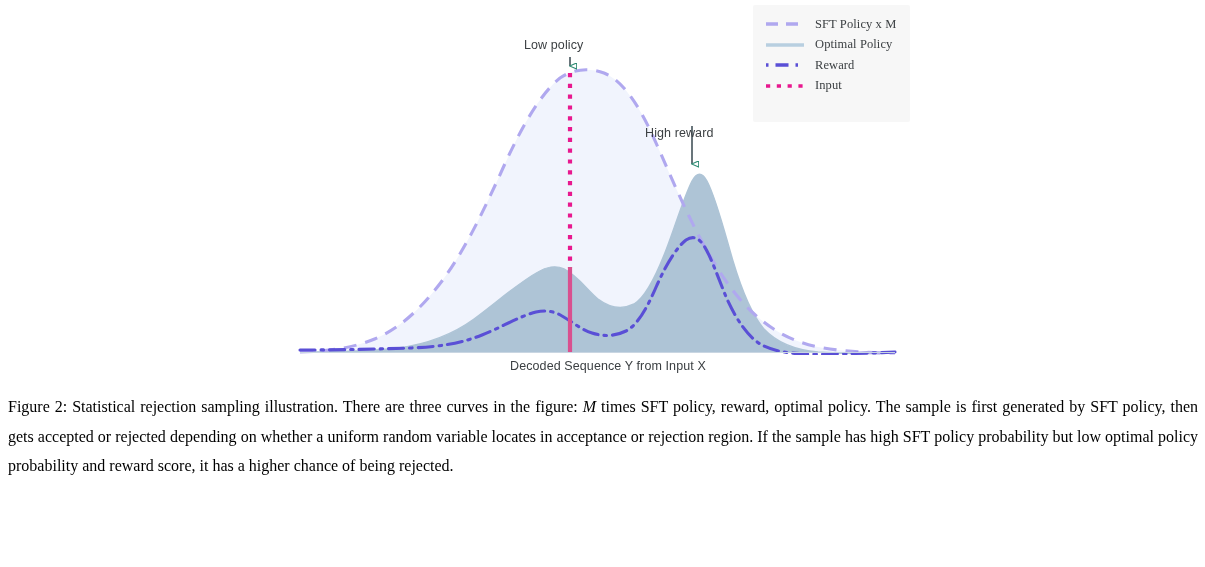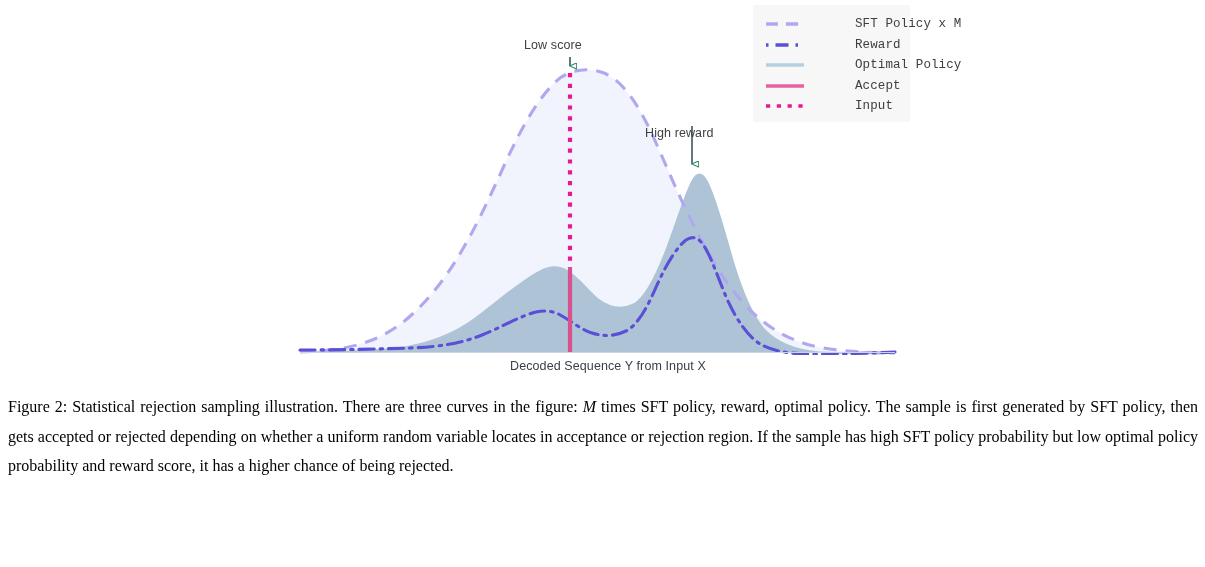--- a/index.html
+++ b/index.html
@@ -86,26 +86,25 @@
     width: 40px;
     height: 14px;
     flex: 0 0 40px;
     margin-right: 10px;
     position: relative;
   }
   .legend-key svg {
     display: block;
   }
   .legend-text {
-    font-family: Liberation Mono, monospace;
+    font-family: Liberation Serif, serif;
     font-size: 12.5px;
     color: #3c4043;
     white-space: nowrap;
     letter-spacing: 0.1px;
-    margin-left: 40px;
   }
 
   
   #caption {
     position: absolute;
     left: 8px;
     top: 392px;
     width: 1190px;
     font-family: "Liberation Serif", serif;
     font-size: 16px;
@@ -214,63 +213,55 @@
 
       <line x1="570" y1="267" x2="570" y2="353" stroke="#d9508f" stroke-width="4.2" stroke-linecap="butt"></line>
 
       <line x1="570" y1="57" x2="570" y2="66" stroke="#37474f" stroke-width="1.5" marker-end="url(#arrowhead-green)"></line>
 
       <line x1="692" y1="126" x2="692" y2="164" stroke="#37474f" stroke-width="1.5" marker-end="url(#arrowhead-green)"></line>
 
       <line x1="300" y1="352.5" x2="895" y2="352.5" stroke="#c9d6e2" stroke-width="1.2"></line>
     </svg>
 
-    <div class="anno-label" id="label-low-reward">Low score</div>
+    <div class="anno-label" id="label-low-reward">Low policy</div>
 
     <div class="anno-label" id="label-high-reward">High reward</div>
 
     <div class="anno-label" id="label-xaxis">Decoded Sequence Y from Input X</div>
 
     <div id="legend">
 
       <div class="legend-row">
         <span class="legend-key">
           <svg width="40" height="14" viewBox="0 0 40 14">
             <line x1="1" y1="7" x2="39" y2="7" stroke="#b0a8ef" stroke-width="3.4" stroke-dasharray="12 8" stroke-linecap="butt"></line>
           </svg>
         </span>
         <span class="legend-text">SFT Policy x M</span>
       </div>
 
       <div class="legend-row">
         <span class="legend-key">
           <svg width="40" height="14" viewBox="0 0 40 14">
+            <line x1="1" y1="7" x2="39" y2="7" stroke="#b8cfe0" stroke-width="3.4" stroke-linecap="butt"></line>
+          </svg>
+        </span>
+        <span class="legend-text">Optimal Policy</span>
+      </div>
+
+      <div class="legend-row">
+        <span class="legend-key">
+          <svg width="40" height="14" viewBox="0 0 40 14">
             <line x1="1" y1="7" x2="39" y2="7" stroke="#5a4fd6" stroke-width="3.4" stroke-dasharray="2.5 7 13 7" stroke-linecap="butt"></line>
           </svg>
         </span>
         <span class="legend-text">Reward</span>
       </div>
 
-      <div class="legend-row">
-        <span class="legend-key">
-          <svg width="40" height="14" viewBox="0 0 40 14">
-            <line x1="1" y1="7" x2="39" y2="7" stroke="#b8cfe0" stroke-width="3.4" stroke-linecap="butt"></line>
-          </svg>
-        </span>
-        <span class="legend-text">Optimal Policy</span>
-      </div>
-
-      <div class="legend-row">
-        <span class="legend-key">
-          <svg width="40" height="14" viewBox="0 0 40 14">
-            <line x1="1" y1="7" x2="39" y2="7" stroke="#e8609f" stroke-width="3.4" stroke-linecap="butt"></line>
-          </svg>
-        </span>
-        <span class="legend-text">Accept</span>
-      </div>
 
       <div class="legend-row">
         <span class="legend-key">
           <svg width="40" height="14" viewBox="0 0 40 14">
             <line x1="1" y1="7" x2="39" y2="7" stroke="#e8188f" stroke-width="3.6" stroke-dasharray="4.2 6.6" stroke-linecap="butt"></line>
           </svg>
         </span>
         <span class="legend-text">Input</span>
       </div>
 

